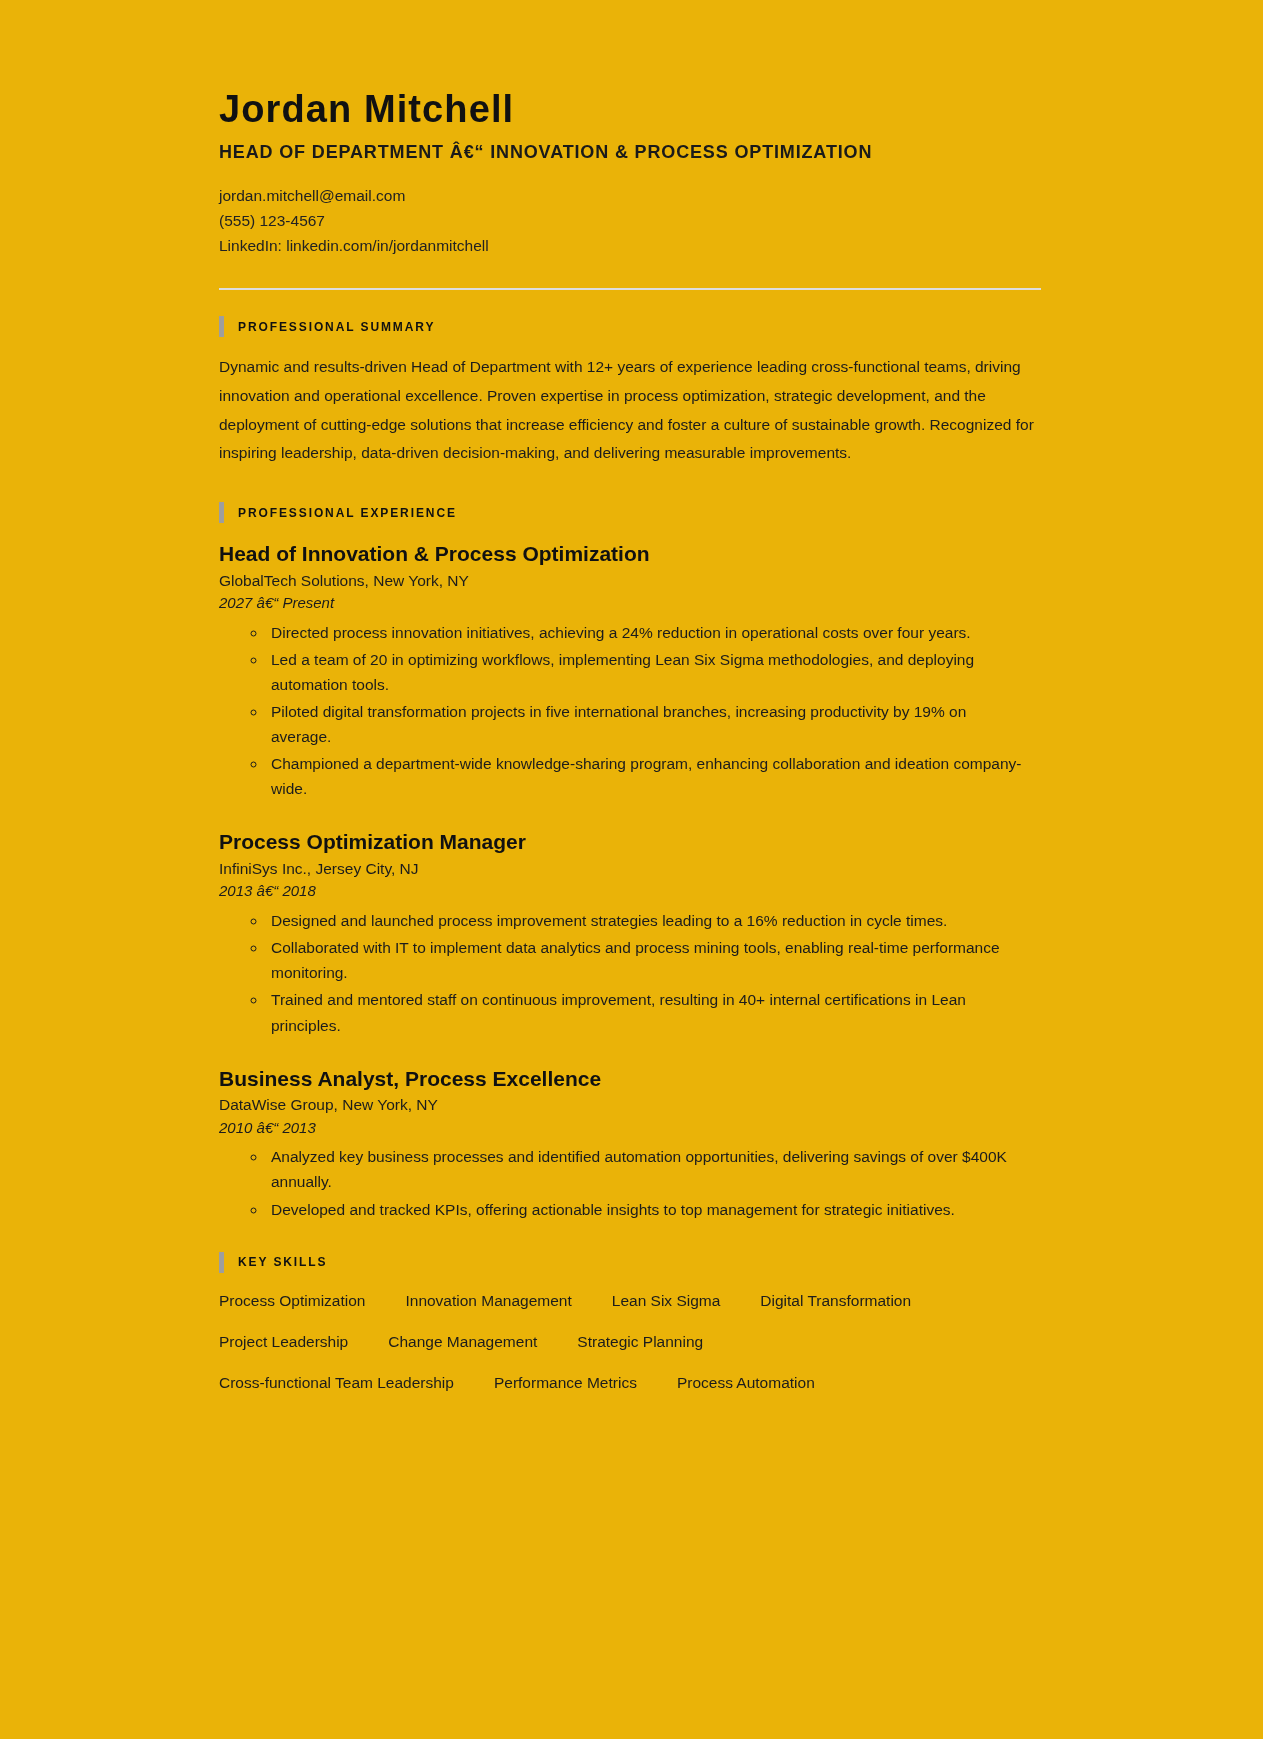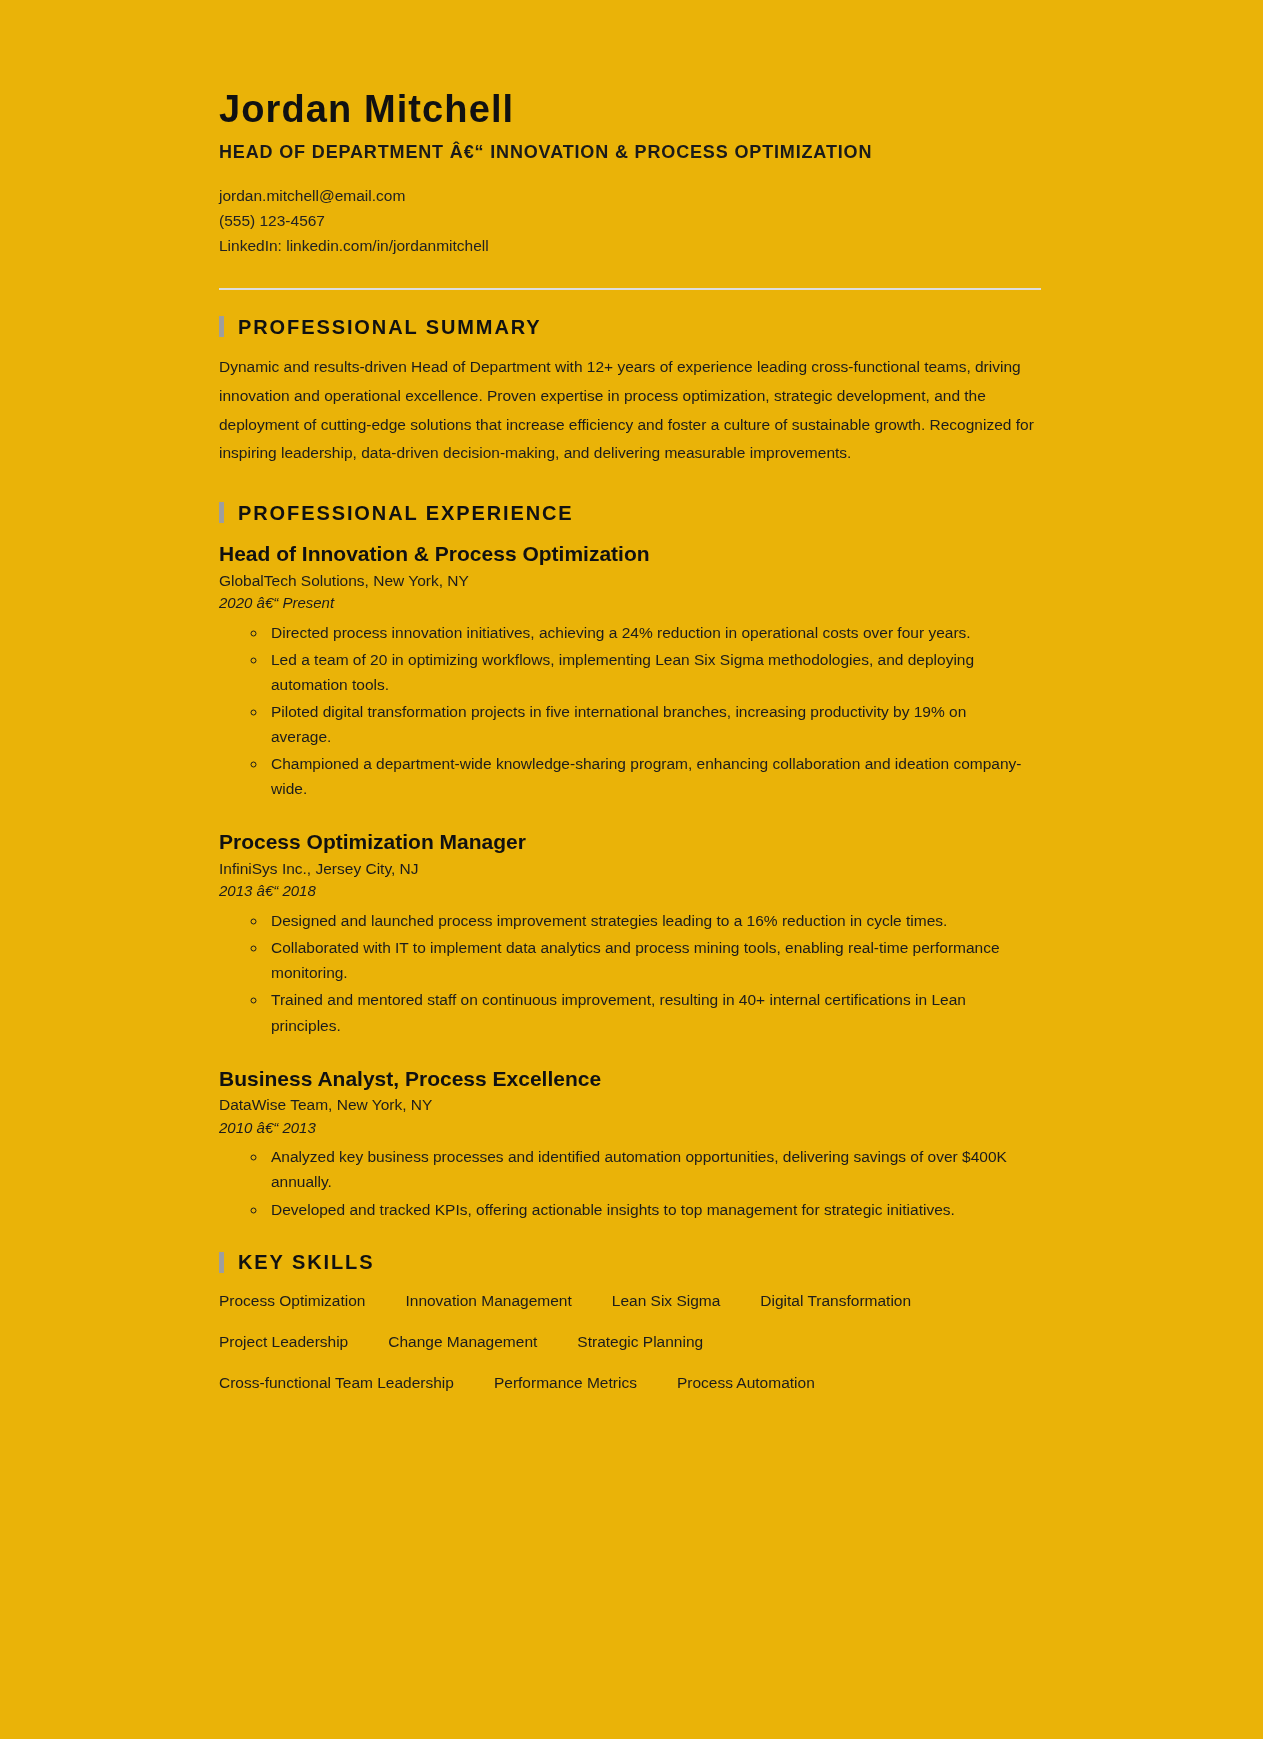--- a/index.html
+++ b/index.html
@@ -62,21 +62,21 @@
   }
   .accent-bar {
     display: inline-block;
     width: 5px;
     height: 21px;
     background: #9e9e9e;
     margin-right: 14px;
     flex: 0 0 auto;
   }
   .section-title {
-    font-size: 20px;
+    font-size: 12px;
     font-weight: bold;
     letter-spacing: 1.9px;
     text-transform: uppercase;
     color: #111111;
     line-height: 1;
   }
 
   
   .summary-text {
     font-size: 15.5px;
@@ -165,41 +165,41 @@
 
   <div class="section-block">
     <div class="section-head">
       <span class="accent-bar"></span>
       <span class="section-title">PROFESSIONAL EXPERIENCE</span>
     </div>
     <div id="jobs-container">
         <div class="job">
           <div class="job-title">Head of Innovation &amp; Process Optimization</div>
           <div class="job-company">GlobalTech Solutions, New York, NY</div>
-          <div class="job-dates">2020 â€“ Present</div>
+          <div class="job-dates">2027 â€“ Present</div>
           <ul class="bullets">
             <li>Directed process innovation initiatives, achieving a 24% reduction in operational costs over four years.</li>
             <li>Led a team of 20 in optimizing workflows, implementing Lean Six Sigma methodologies, and deploying automation tools.</li>
             <li>Piloted digital transformation projects in five international branches, increasing productivity by 19% on average.</li>
             <li>Championed a department-wide knowledge-sharing program, enhancing collaboration and ideation company-wide.</li>
           </ul>
         </div>
         <div class="job">
           <div class="job-title">Process Optimization Manager</div>
           <div class="job-company">InfiniSys Inc., Jersey City, NJ</div>
           <div class="job-dates">2013 â€“ 2018</div>
           <ul class="bullets">
             <li>Designed and launched process improvement strategies leading to a 16% reduction in cycle times.</li>
             <li>Collaborated with IT to implement data analytics and process mining tools, enabling real-time performance monitoring.</li>
             <li>Trained and mentored staff on continuous improvement, resulting in 40+ internal certifications in Lean principles.</li>
           </ul>
         </div>
         <div class="job">
           <div class="job-title">Business Analyst, Process Excellence</div>
-          <div class="job-company">DataWise Team, New York, NY</div>
+          <div class="job-company">DataWise Group, New York, NY</div>
           <div class="job-dates">2010 â€“ 2013</div>
           <ul class="bullets">
             <li>Analyzed key business processes and identified automation opportunities, delivering savings of over $400K annually.</li>
             <li>Developed and tracked KPIs, offering actionable insights to top management for strategic initiatives.</li>
           </ul>
         </div>
       </div>
   </div>
 
   <div class="section-block last">

